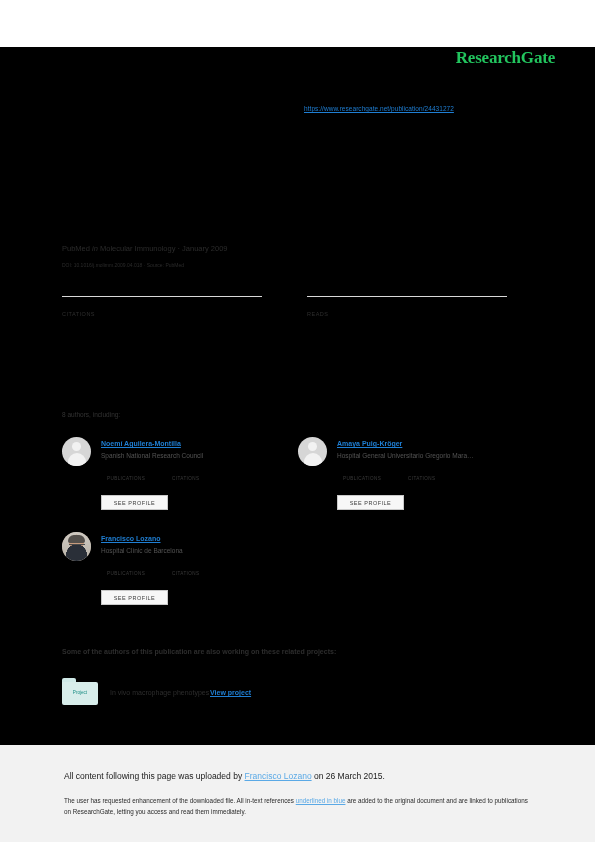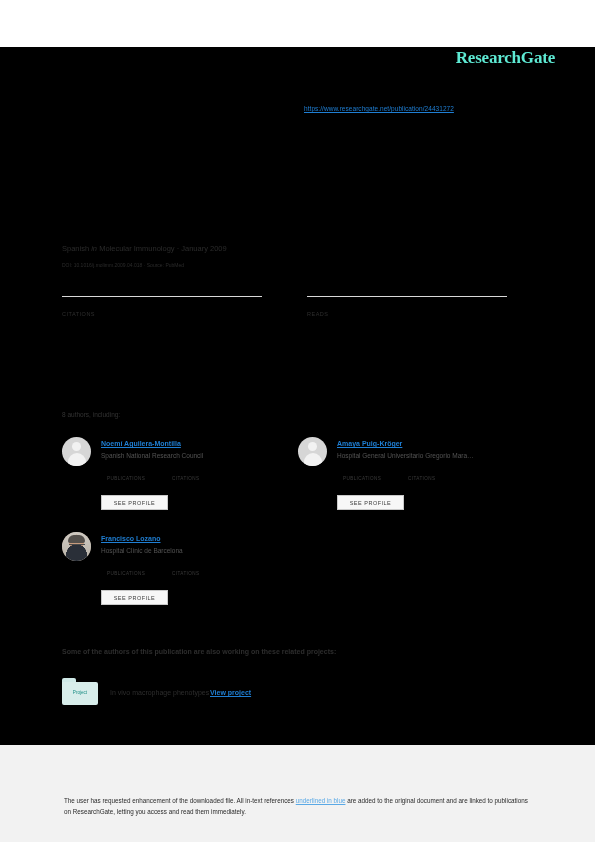--- a/index.html
+++ b/index.html
@@ -33,21 +33,21 @@
     background: #000000;
   }
 
   .rg-logo {
     position: absolute;
     right: 40px;
     top: 1px;
     font-family: "Liberation Serif", serif;
     font-size: 17px;
     font-weight: bold;
-    color: #5eead4;
+    color: #22c55e;
     letter-spacing: -0.2px;
     white-space: nowrap;
   }
 
   .pub-url {
     position: absolute;
     left: 304px;
     top: 58px;
     font-size: 6.5px;
     color: #1f7fd4;
@@ -368,21 +368,21 @@
 
 <div class="dark-body">
 
   <div class="rg-logo">ResearchGate</div>
 
   <a class="pub-url" href="#">https://www.researchgate.net/publication/24431272</a>
 
   <div class="article-title"></div>
 
   <div class="meta-line">
-    <span>Spanish</span>
+    <span>PubMed</span>
     <span class="meta-italic">in</span>
     <span>Molecular Immunology · January 2009</span>
   </div>
 
   <div class="meta-doi">DOI: 10.1016/j.molimm.2009.04.018 · Source: PubMed</div>
 
   <div class="stats">
     <div class="stat-col left">
       <div class="stat-rule"></div>
       <div class="stat-value"></div>
@@ -466,16 +466,19 @@
       <div class="folder"></div>
       <div class="plabel">Project</div>
     </div>
     <div class="project-title">In vivo macrophage phenotypes</div>
     <a class="project-link" href="#" id="view-project-link" style="left: 148px;">View project</a>
   </div>
 
 </div>
 
 <div class="footer">
+  <div class="footer-main">
+    <span>All content following this page was uploaded by </span><a class="flink" href="#">Francisco Lozano</a><span> on 26 March 2015.</span>
+  </div>
   <div class="footer-note">
     <span>The user has requested enhancement of the downloaded file. All in-text references </span><span class="underline-blue">underlined in blue</span><span> are added to the original document and are linked to publications on ResearchGate, letting you access and read them immediately.</span>
   </div>
 </div>
 
 </body></html>

